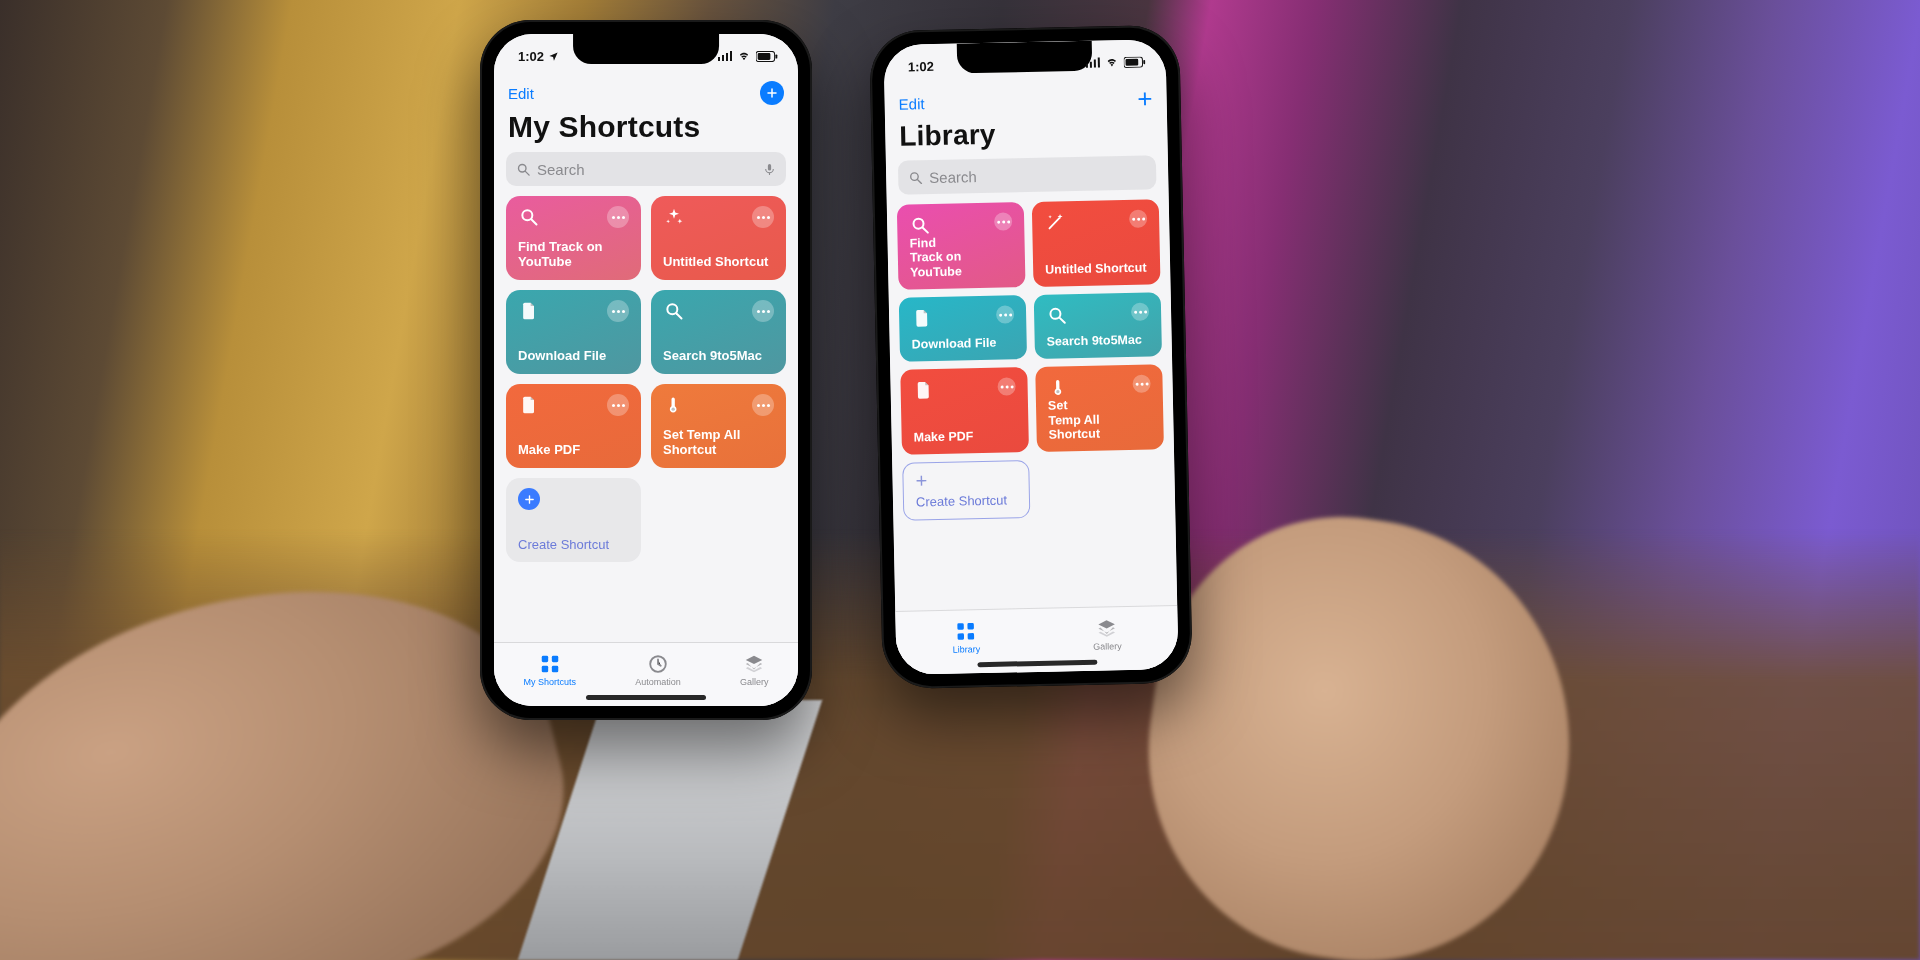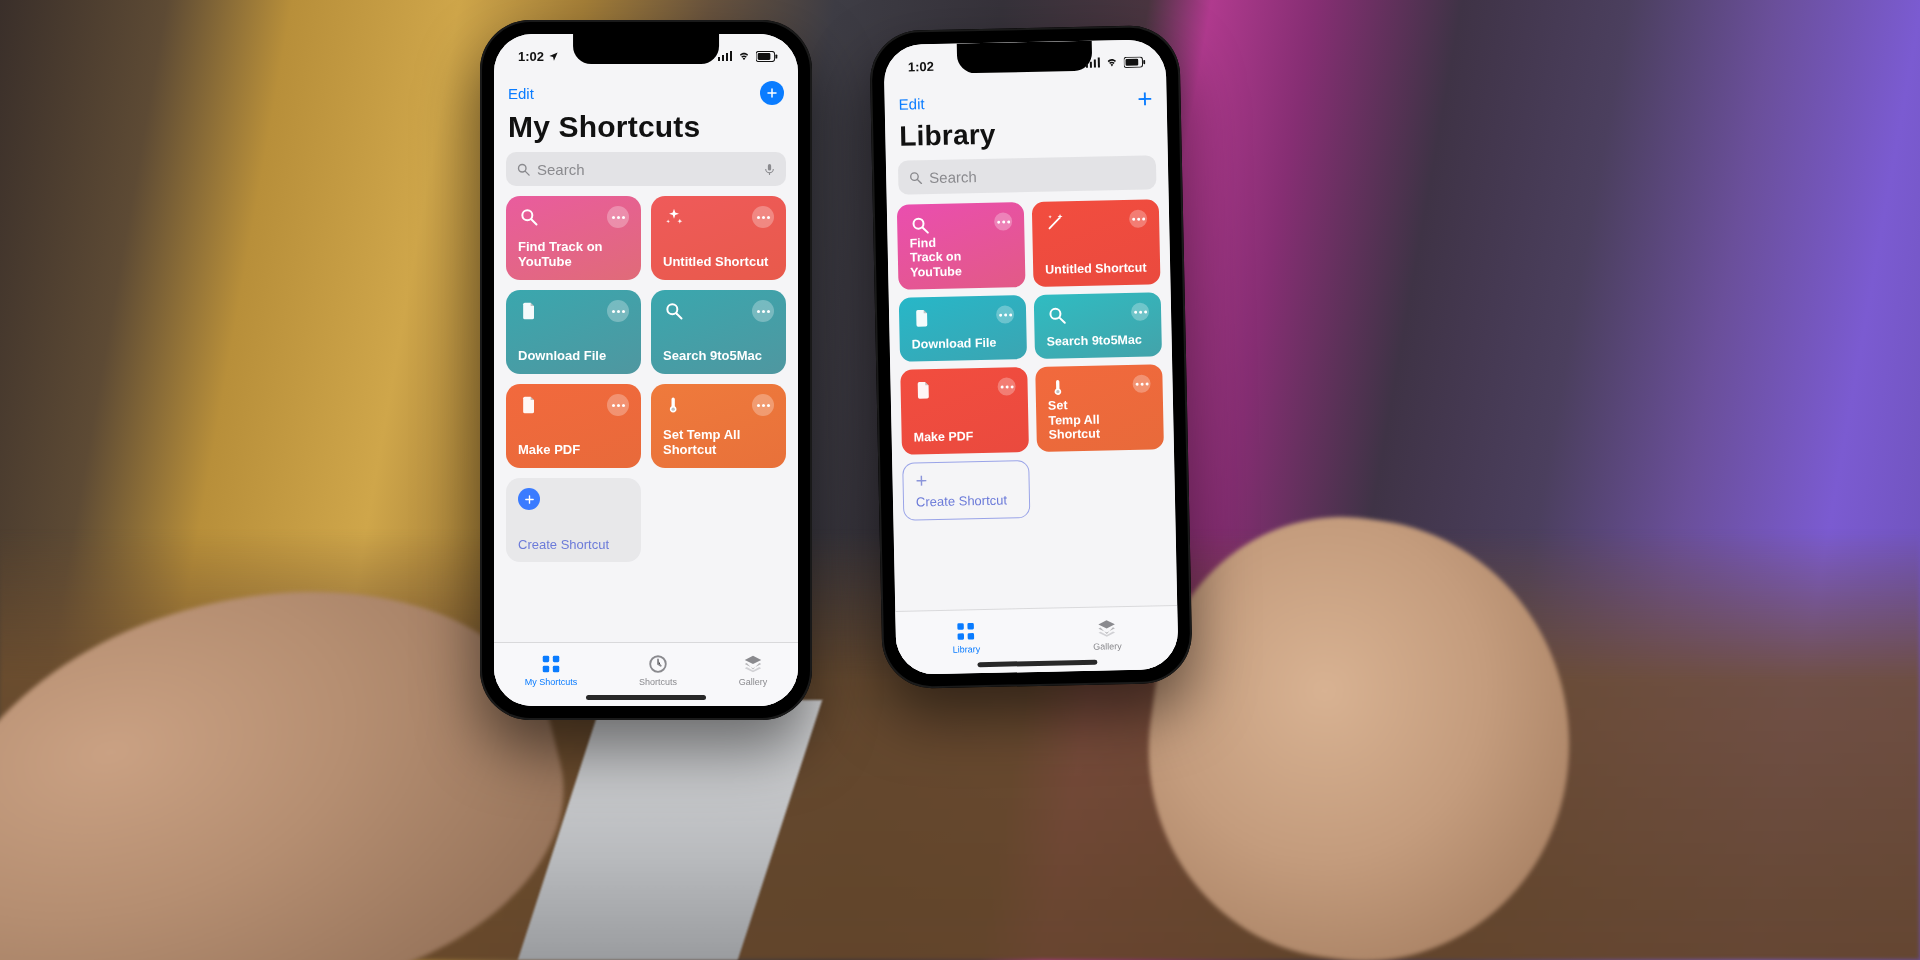--- a/index.html
+++ b/index.html
@@ -393,21 +393,21 @@
                 <rect x="3" y="14" width="7" height="7" rx="1.5" fill="currentColor"></rect>
                 <rect x="14" y="14" width="7" height="7" rx="1.5" fill="currentColor"></rect>
               </svg>
               <span>My Shortcuts</span>
             </div>
             <div class="tab">
               <svg xmlns="http://www.w3.org/2000/svg" width="20" height="20" viewBox="0 0 24 24">
                 <circle cx="12" cy="12" r="8.5" fill="none" stroke="currentColor" stroke-width="2"></circle>
                 <path stroke="currentColor" stroke-width="2" stroke-linecap="round" d="M12 7v5l3 2"></path>
               </svg>
-              <span>Shortcuts</span>
+              <span>Automation</span>
             </div>
             <div class="tab">
               <svg xmlns="http://www.w3.org/2000/svg" width="20" height="20" viewBox="0 0 24 24">
                 <path fill="currentColor" d="M12 3l9 4.5-9 4.5-9-4.5z"></path>
                 <path fill="currentColor" opacity=".6" d="M3 12l9 4.5 9-4.5-2.2-1.1L12 18 5.2 10.9z"></path>
                 <path fill="currentColor" opacity=".35" d="M3 16.5L12 21l9-4.5-2.2-1.1L12 19 5.2 15.4z"></path>
               </svg>
               <span>Gallery</span>
             </div>
           </div>

